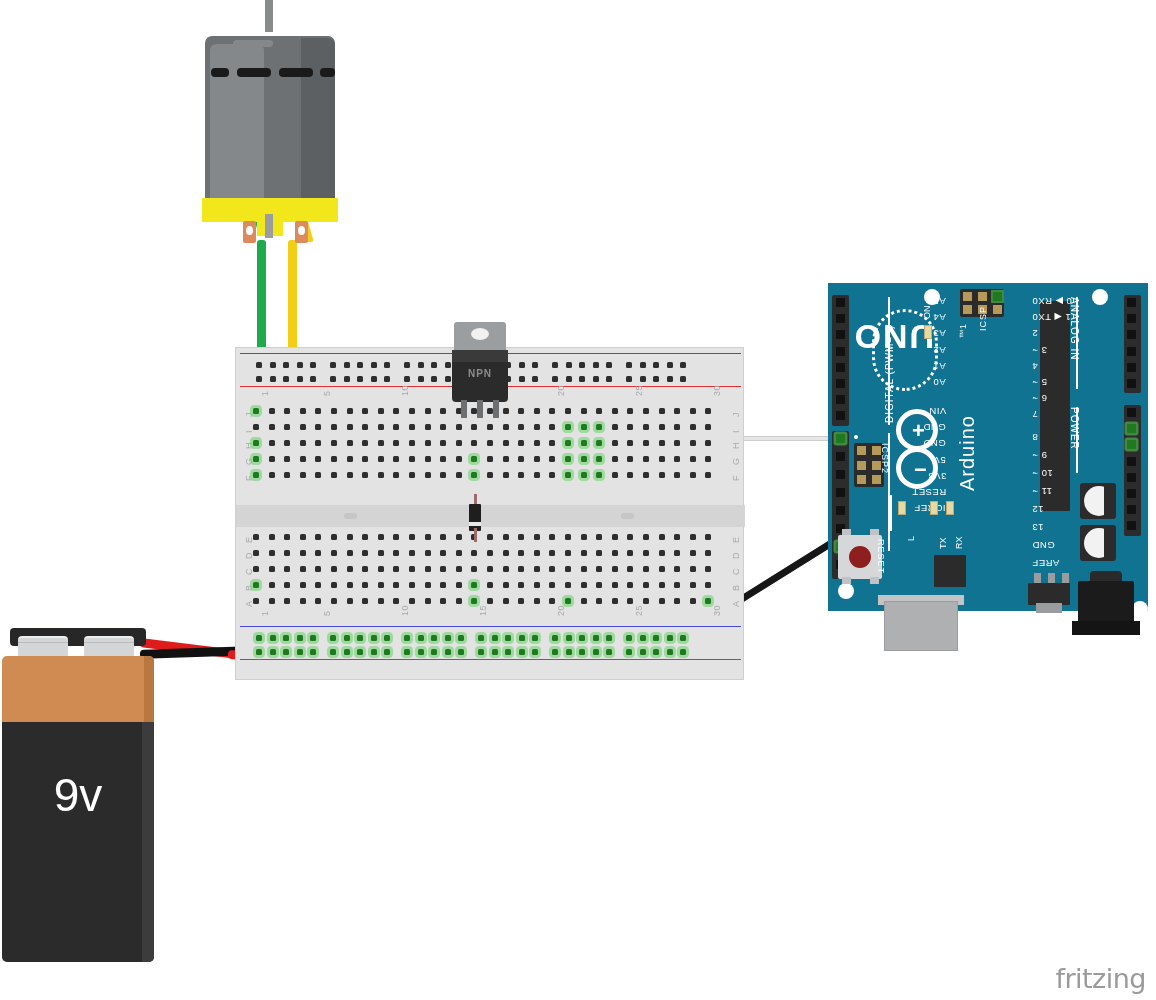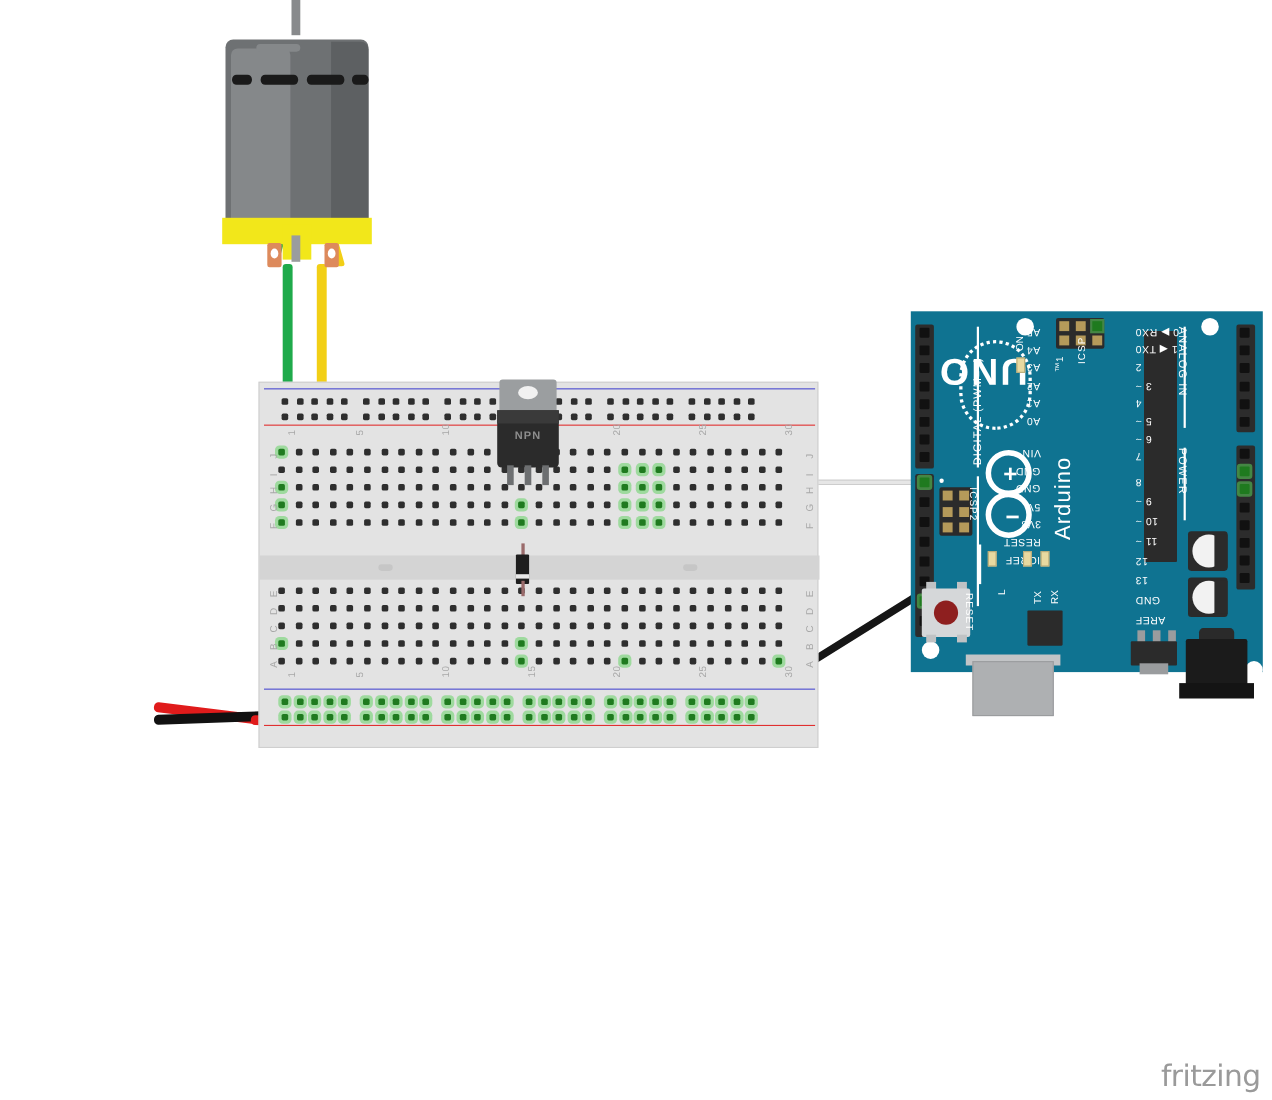--- a/index.html
+++ b/index.html
@@ -91,21 +91,21 @@
     letter-spacing: .5px;
   }
   .rowlab { transform: rotate(-90deg); transform-origin: left top; }
   .collab { transform: rotate(-90deg); transform-origin: left top; }
 
   
   .wire { position:absolute; border-radius: 3px; }
   .wend { position:absolute; width: 9px; height: 9px; border-radius: 50%; }
 
   
-  #npn { left: 452px; top: 345px; width: 56px; height: 92px; }
+  #npn { left: 452px; top: 322px; width: 56px; height: 92px; }
   .npn-tab {
     position:absolute; left: 2px; top: 0; width: 52px; height: 30px;
     background: #9b9ea0; border-radius: 3px 3px 0 0;
   }
   .npn-hole {
     position:absolute; left: 19px; top: 6px; width: 18px; height: 12px;
     background: #f1f1f1; border-radius: 50%;
   }
   .npn-body {
     position:absolute; left: 0; top: 28px; width: 56px; height: 52px;
@@ -820,20 +820,34 @@
     <div class="npn-leg" style="left:41px;"></div>
   </div>
 
   <div class="abs" id="diode">
     <div class="d-lead" style="top:0; height:14px;"></div>
     <div class="d-body"></div>
     <div class="d-band"></div>
     <div class="d-lead" style="top:34px; height:14px;"></div>
   </div>
 
+  <div class="abs" id="battery">
+    <div class="bat-cap"></div>
+    <div class="bat-term" style="left:16px;">
+        <span></span>
+      </div>
+    <div class="bat-term" style="left:82px;">
+        <span></span>
+      </div>
+    <div class="bat-upper"></div>
+    <div class="bat-upper-sh"></div>
+    <div class="bat-lower"></div>
+    <div class="bat-lower-sh"></div>
+    <div class="bat-label">9v</div>
+  </div>
 
   <div class="abs" id="arduino">
     <div class="ard-pcb"></div>
 
     <div class="ard-hole" style="left:96px; top:6px;"></div>
     <div class="ard-hole" style="left:264px; top:6px;"></div>
     <div class="ard-hole" style="left:10px; top:300px;"></div>
     <div class="ard-hole" style="left:304px; top:318px;"></div>
 
     <div class="ard-chip" style="left:212px; top:18px; width:30px; height:210px;"></div>

